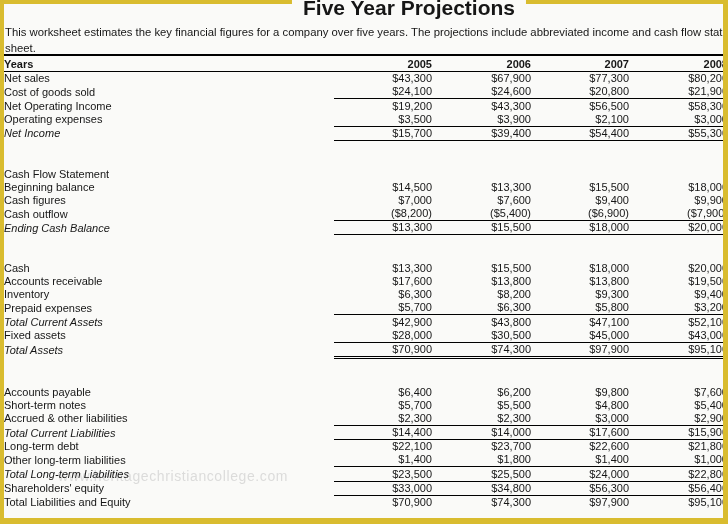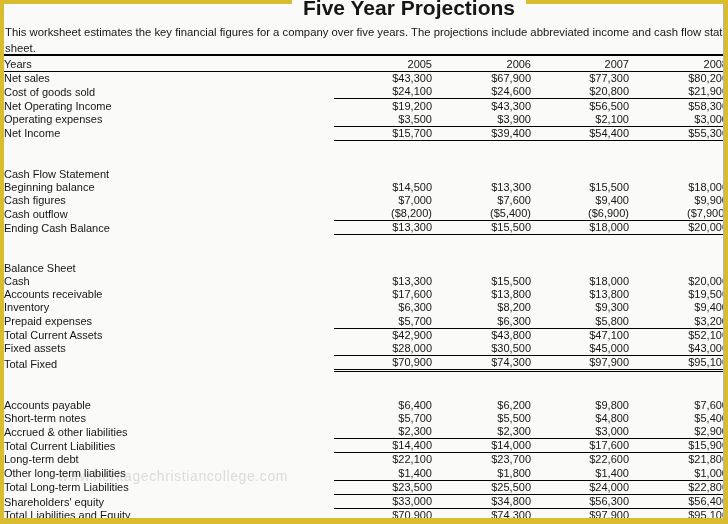--- a/index.html
+++ b/index.html
@@ -33,26 +33,26 @@
     border-collapse:collapse;table-layout:fixed;z-index:2;
   }
   .fin th,.fin td{
     padding:0;margin:0;
     font-size:11px;font-weight:normal;
     height:13.2px;line-height:13px;
     vertical-align:bottom;overflow:hidden;white-space:nowrap;
   }
   .fin thead th{
     border-top:2px solid #000;border-bottom:1px solid #000;
-    font-weight:normal;height:15px;
+    font-weight:bold;height:15px;
   }
   .label-cell{text-align:left;padding-left:1px;}
   .val{text-align:right;padding-right:2px;}
   .b{font-weight:bold;}
-  .indent{padding-left:147px;}
+  .indent{padding-left:147px;font-style:italic;}
   .u1{border-bottom:1px solid #000;}
   .u2{border-bottom:3px double #000;}
   .spacer td{height:13.2px;}
 
   .watermark{
     position:absolute;left:58px;top:468px;z-index:1;
     font-size:14px;color:#c3c3c3;opacity:.55;letter-spacing:.6px;
   }
 </style>
 </head>
@@ -180,27 +180,20 @@
         <td class="val">&nbsp;</td>
       </tr>
       <tr class="spacer">
         <td class="label-cell">&nbsp;</td>
         <td class="val">&nbsp;</td>
         <td class="val">&nbsp;</td>
         <td class="val">&nbsp;</td>
         <td class="val">&nbsp;</td>
       </tr>
       <tr>
-        <td class="label-cell">Balance Sheet</td>
-        <td class="val"></td>
-        <td class="val"></td>
-        <td class="val"></td>
-        <td class="val"></td>
-      </tr>
-      <tr>
         <td class="label-cell">Cash</td>
         <td class="val">$13,300</td>
         <td class="val">$15,500</td>
         <td class="val">$18,000</td>
         <td class="val">$20,000</td>
       </tr>
       <tr>
         <td class="label-cell">Accounts receivable</td>
         <td class="val b">$17,600</td>
         <td class="val b">$13,800</td>
@@ -229,21 +222,21 @@
         <td class="val">$52,100</td>
       </tr>
       <tr>
         <td class="label-cell">Fixed assets</td>
         <td class="val b u1">$28,000</td>
         <td class="val b u1">$30,500</td>
         <td class="val b u1">$45,000</td>
         <td class="val b u1">$43,000</td>
       </tr>
       <tr>
-        <td class="label-cell indent b">Total Fixed</td>
+        <td class="label-cell indent b">Total Assets</td>
         <td class="val u2">$70,900</td>
         <td class="val u2">$74,300</td>
         <td class="val u2">$97,900</td>
         <td class="val u2">$95,100</td>
       </tr>
       <tr class="spacer">
         <td class="label-cell">&nbsp;</td>
         <td class="val">&nbsp;</td>
         <td class="val">&nbsp;</td>
         <td class="val">&nbsp;</td>

